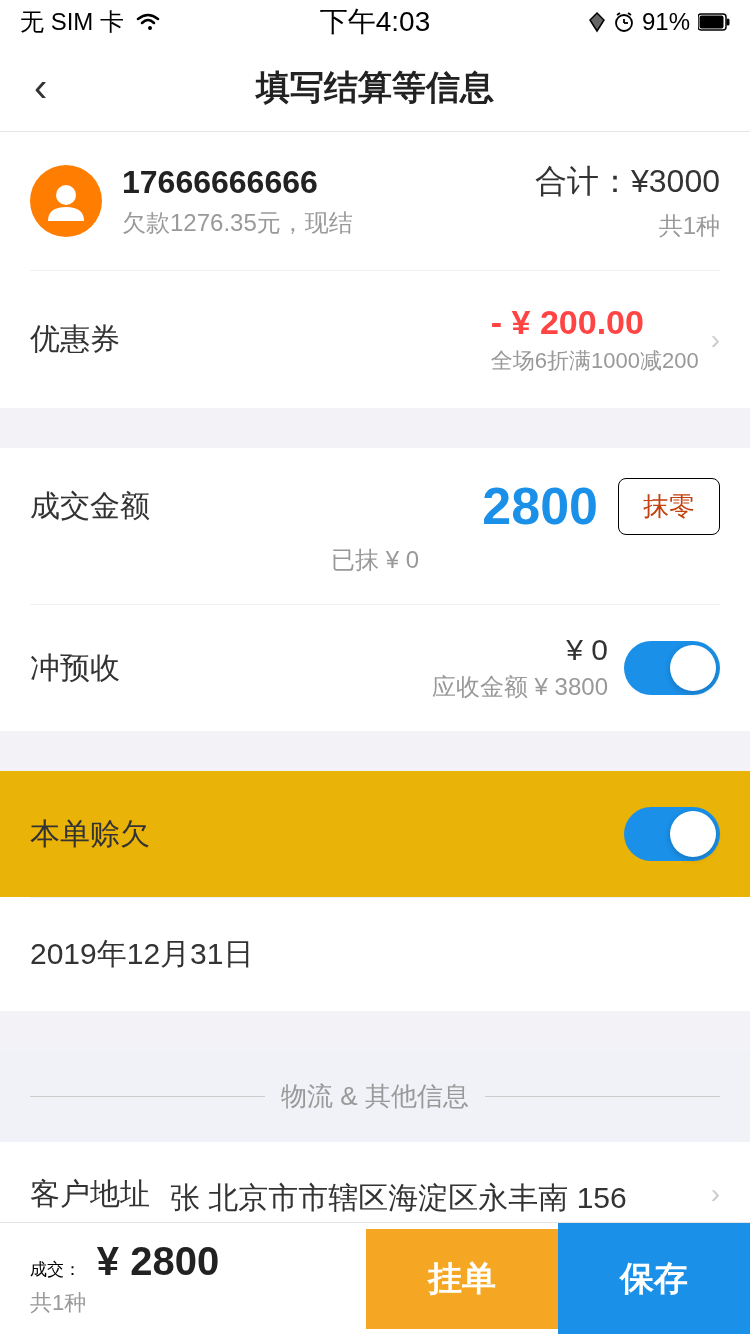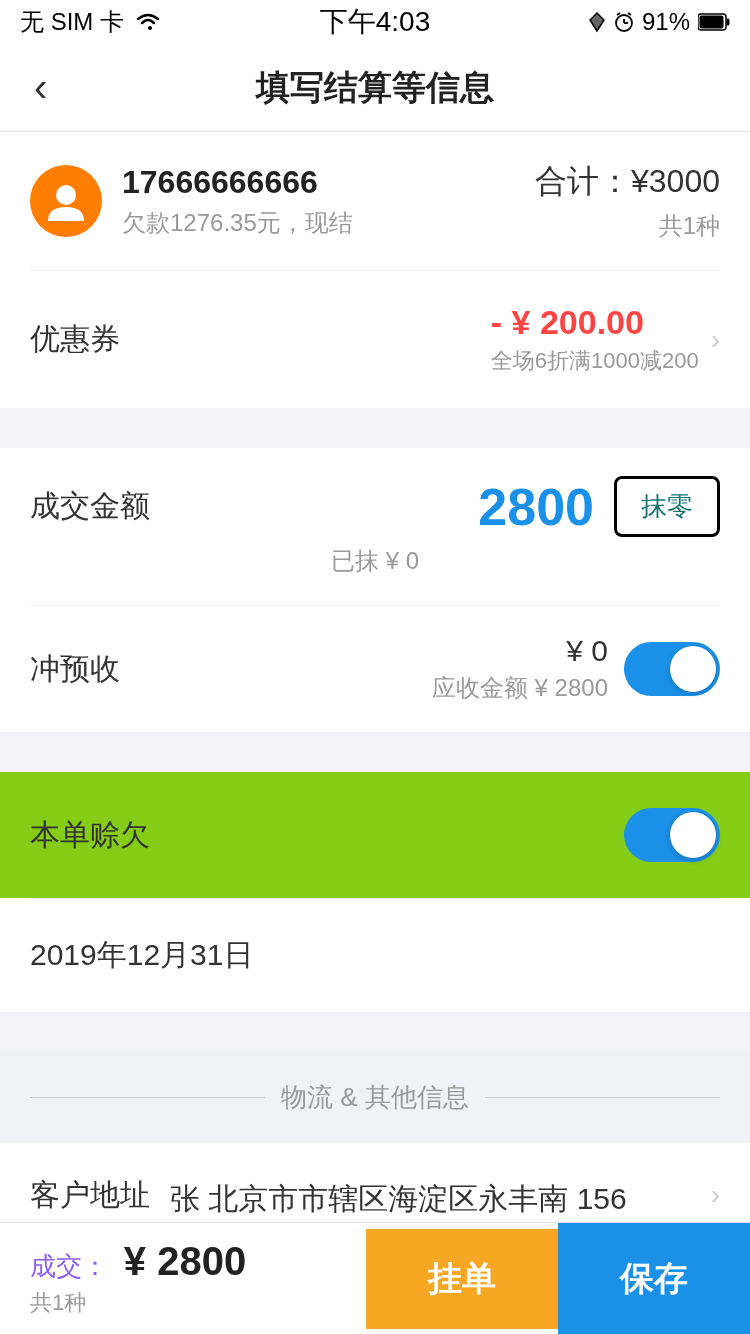--- a/index.html
+++ b/index.html
@@ -131,25 +131,25 @@
     }
     .deal-row {
       display: flex;
       align-items: center;
       justify-content: space-between;
     }
     .deal-label { font-size: 30px; color: #333; }
     .deal-right { display: flex; align-items: center; gap: 20px; }
     .deal-number { font-size: 52px; color: #1a90e8; font-weight: 600; }
     .round-zero-btn {
-      border: 3px solid #000000;
+      border: 1px solid #000000;
       border-radius: 8px;
       padding: 10px 24px;
       font-size: 26px;
-      color: #0f766e;
+      color: #c2410c;
       background: #fff;
       cursor: pointer;
     }
     .deal-sub { font-size: 24px; color: #999; margin-top: 8px; text-align: center; }
 
     
     .chong-row {
       display: flex;
       align-items: center;
       justify-content: space-between;
@@ -184,21 +184,21 @@
       right: 4px;
       box-shadow: 0 2px 6px rgba(0,0,0,0.2);
     }
 
     
     .bendan-row {
       display: flex;
       align-items: center;
       justify-content: space-between;
       padding: 36px 30px;
-      background: #84cc16;
+      background: #eab308;
     }
     .bendan-label { font-size: 30px; color: #333; }
 
     
     .date-row {
       display: flex;
       align-items: center;
       padding: 36px 30px;
       background: #fff;
       gap: 20px;
@@ -243,21 +243,21 @@
       height: 112px;
       background: #fff;
       display: flex;
       align-items: center;
       border-top: 1px solid #e5e5e5;
     }
     .bottom-total {
       flex: 1;
       padding: 0 30px;
     }
-    .bottom-total-label { font-size: 26px; color: #8b5cf6; display: inline; }
+    .bottom-total-label { font-size: 17px; color: #000000; display: inline; }
     .bottom-total-amount { font-size: 40px; font-weight: 700; color: #222; margin-left: 8px; }
     .bottom-count { font-size: 22px; color: #999; margin-top: 4px; }
     .btn-hang {
       width: 192px;
       height: 100px;
       background: #f5a623;
       display: flex;
       align-items: center;
       justify-content: center;
       font-size: 34px;
@@ -368,21 +368,21 @@
       </div>
       <div class="deal-sub">已抹  ¥ 0</div>
     </div>
     <div class="divider"></div>
 
     <div class="chong-row">
       <span class="chong-label">冲预收</span>
       <div class="chong-right">
         <div class="chong-amount-group">
           <div class="chong-amount">¥ 0</div>
-          <div class="chong-sub">应收金额 ¥ 2800</div>
+          <div class="chong-sub">应收金额 ¥ 3800</div>
         </div>
         <div class="toggle"></div>
       </div>
     </div>
   </div>
 
   <div class="gray-sep"></div>
 
   <div class="card">
     <div class="bendan-row">

